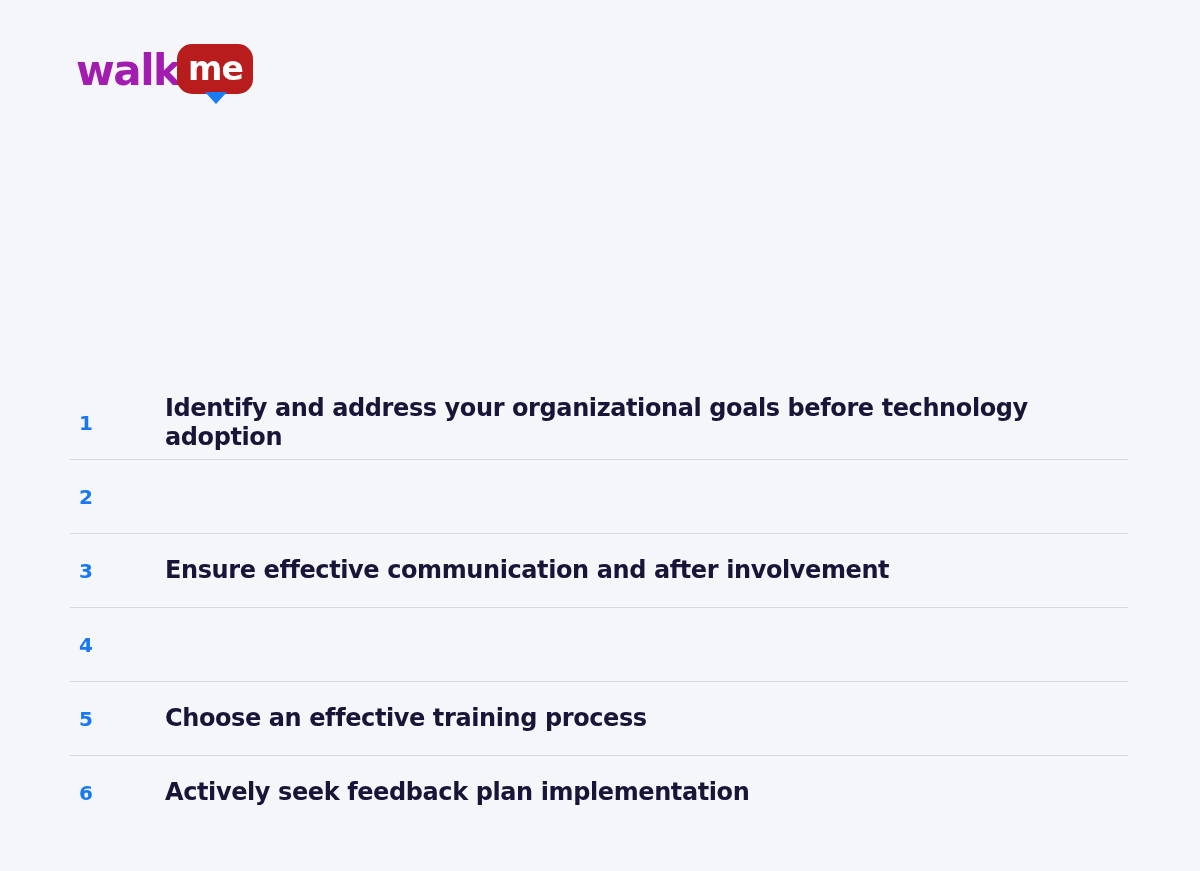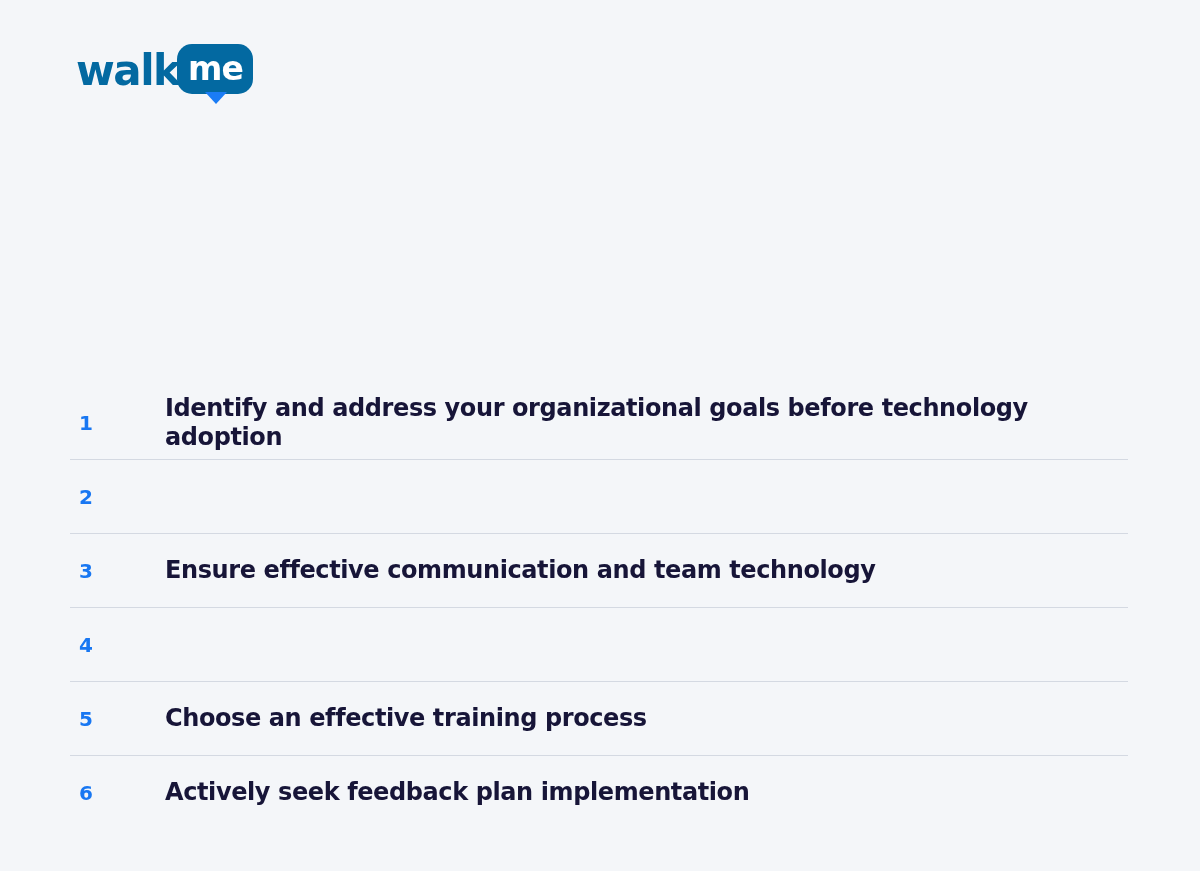--- a/index.html
+++ b/index.html
@@ -28,33 +28,33 @@
     left: 76px;
     top: 44px;
     height: 56px;
     display: flex;
     align-items: flex-start;
   }
   .logo-wordmark {
     font-family: "DejaVu Sans", sans-serif;
     font-size: 42px;
     font-weight: 700;
-    color: #0369a1;
+    color: #a21caf;
     letter-spacing: -1.5px;
     line-height: 50px;
     margin-top: 2px;
   }
   .logo-bubble-wrap {
     position: relative;
     margin-left: -2px;
   }
   .logo-bubble {
     width: 76px;
     height: 50px;
-    background: #0369a1;
+    background: #b91c1c;
     border-radius: 15px;
     display: flex;
     align-items: center;
     justify-content: center;
   }
   .logo-bubble-text {
     font-family: "DejaVu Sans", sans-serif;
     font-size: 33px;
     font-weight: 700;
     color: #ffffff;
@@ -145,21 +145,21 @@
       <span class="step-num">1</span>
       <span class="step-text">Identify and address your organizational goals before technology adoption</span>
     </div>
 
     <div class="step-row">
       <span class="step-num">2</span>
     </div>
 
     <div class="step-row">
       <span class="step-num">3</span>
-      <span class="step-text">Ensure effective communication and team technology</span>
+      <span class="step-text">Ensure effective communication and after involvement</span>
     </div>
 
     <div class="step-row">
       <span class="step-num">4</span>
     </div>
 
     <div class="step-row">
       <span class="step-num">5</span>
       <span class="step-text">Choose an effective training process</span>
     </div>

